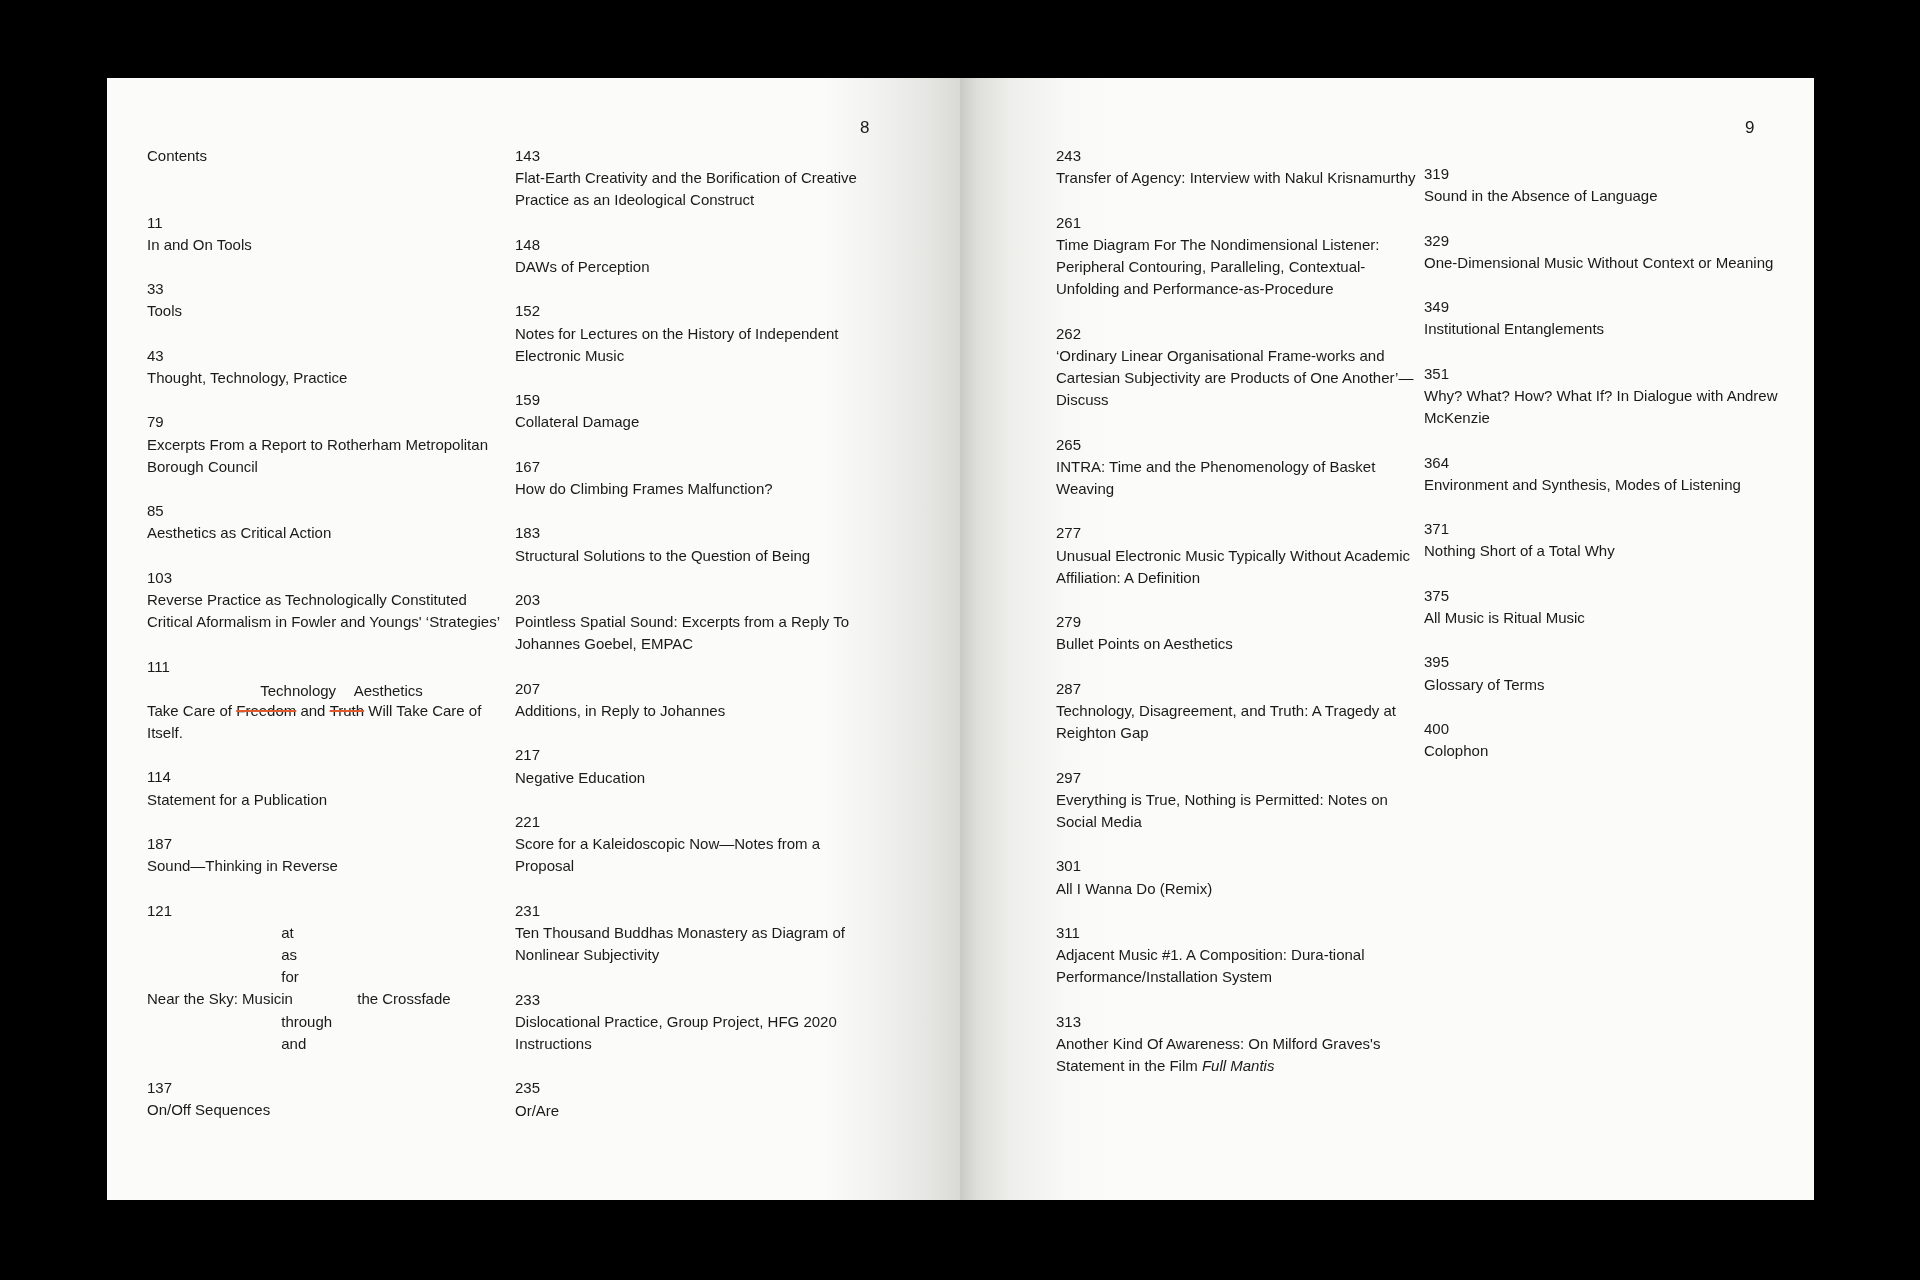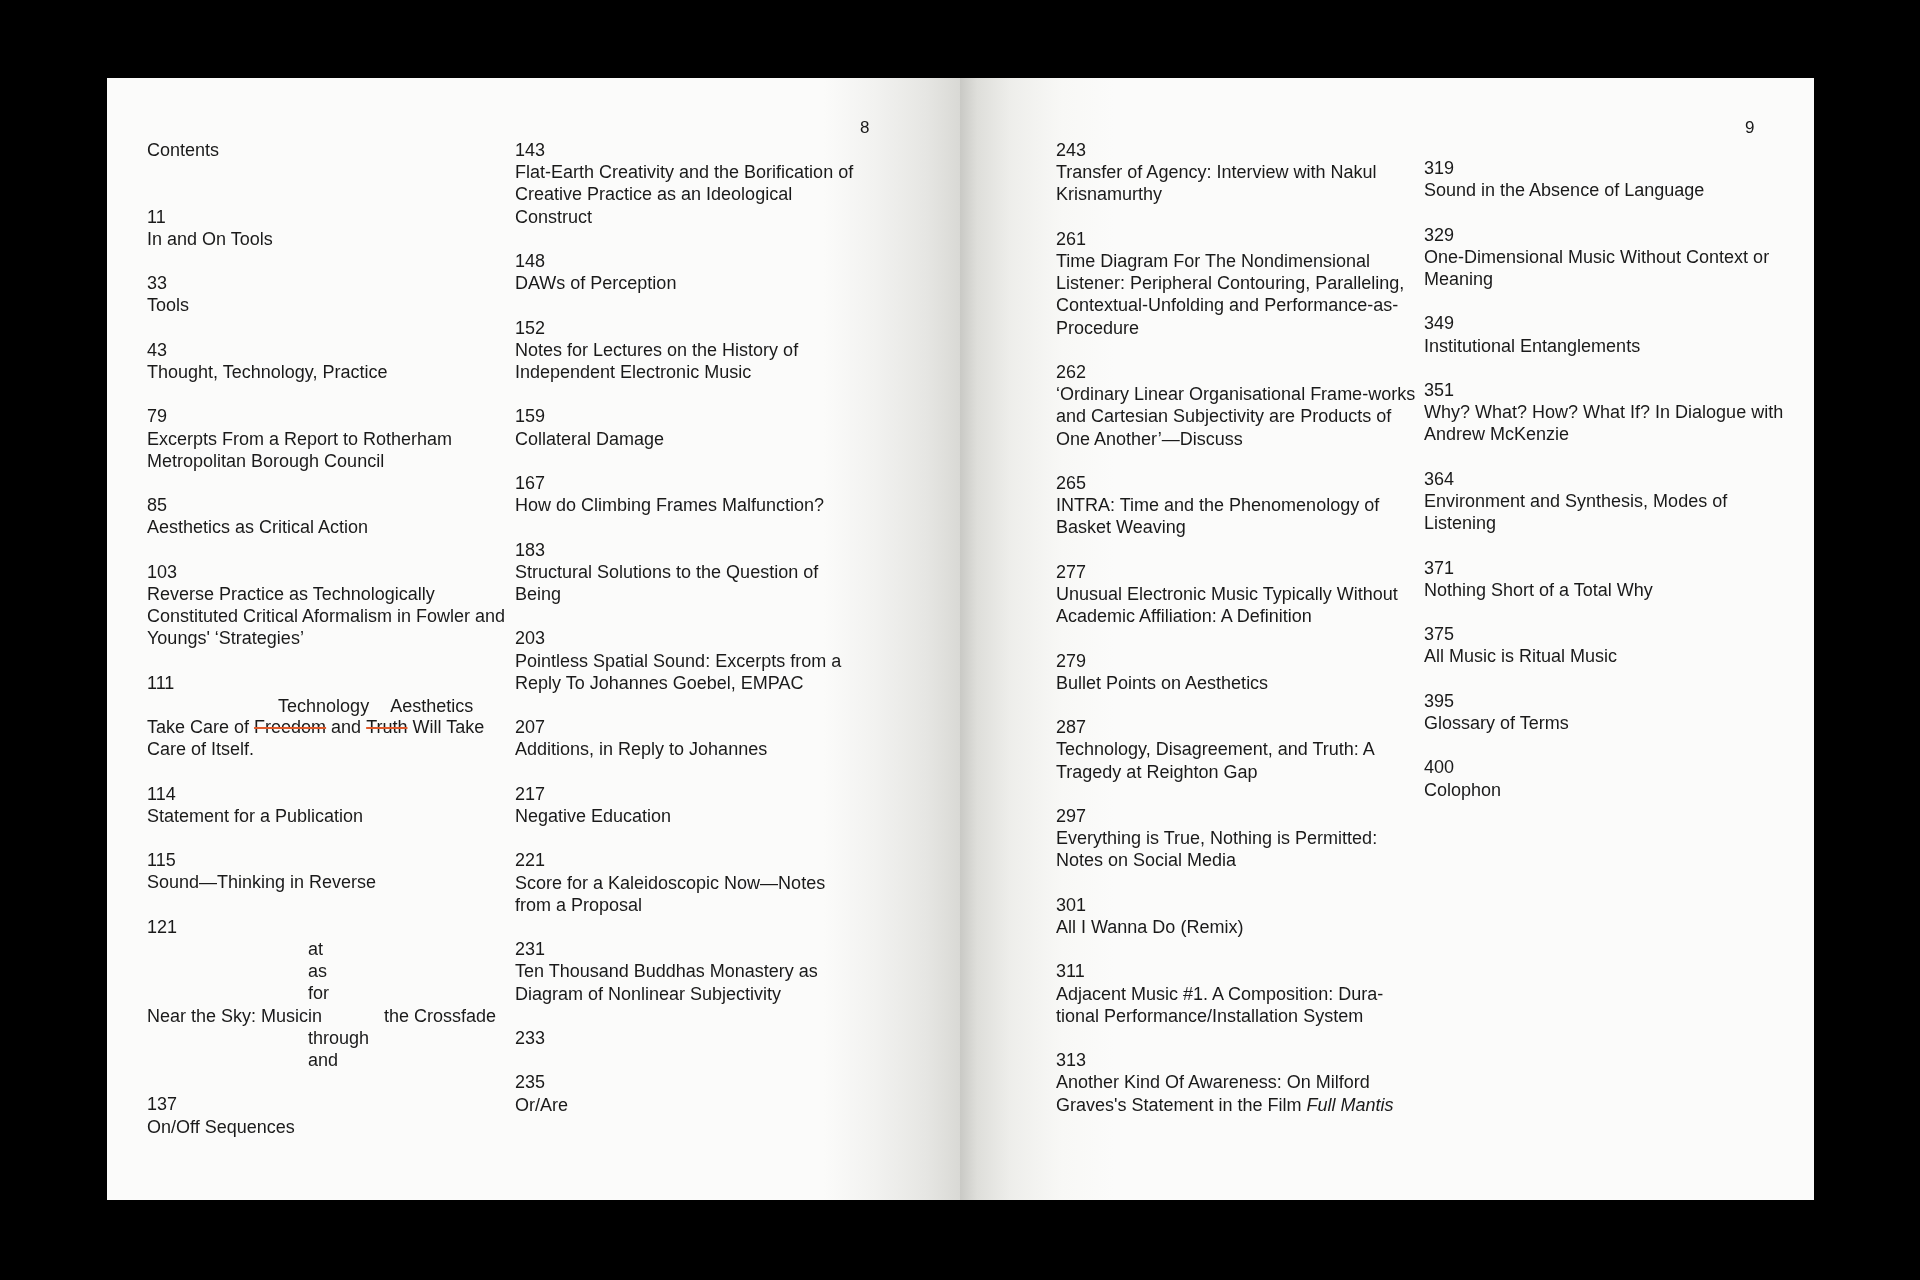--- a/index.html
+++ b/index.html
@@ -6,21 +6,21 @@
   body { width:1920px; height:1280px; position:relative; overflow:hidden;
          font-family:"Liberation Sans", "DejaVu Sans", sans-serif; color:#1a1a1a; }
   .spread { position:absolute; left:107px; top:78px; width:1707px; height:1122px; background:#fbfbfa; }
   .page { position:absolute; top:0; height:100%; }
   .page.left { left:0; width:853px;
     background:linear-gradient(to right,#fbfbfa 0%,#fbfbfa 84%,#f2f2f0 90%,#e6e6e3 96%,#d9d9d5 100%); }
   .page.right { left:853px; width:854px;
     background:linear-gradient(to right,#c9c9c5 0%,#dededa 2%,#eeeeeb 6%,#f8f8f6 12%,#fbfbfa 18%,#fbfbfa 100%); }
   .spine { position:absolute; left:853px; top:0; width:2px; height:100%; background:#bdbdb8; opacity:.6; }
   .folio { position:absolute; top:40px; font-size:17px; }
-  .col { position:absolute; top:61px; font-size:18px; line-height:22.2px; }
+  .col { position:absolute; top:67px; font-size:15px; line-height:22.2px; }
   .entry { margin-bottom:22.2px; }
   .entry .num, .entry .title { display:block; }
   .heading { margin-bottom:44.4px; }
   .strike { position:relative; }
   .strike .over { position:absolute; left:0; top:-22px; white-space:nowrap;margin-left:24px; }
   .strike .word { text-decoration:line-through; text-decoration-color:#e05a2b; text-decoration-thickness:1.5px;margin-top:20px; }
   .stack { display:inline-block; vertical-align:bottom; }
   .stack-line { display:block; }
   i { font-style:italic;text-align:center; }
 </style>
@@ -62,21 +62,21 @@
       <div class="entry">
         <span class="num">111</span>
         <span class="title" style="margin-top:22px;"><span>Take Care of </span><span class="strike"><span class="over">Technology</span><span class="word">Freedom</span></span><span> and </span><span class="strike"><span class="over">Aesthetics</span><span class="word">Truth</span></span><span> Will Take Care of Itself.</span></span>
       </div>
       <div id="l-col1b">
           <div class="entry">
             <span class="num">114</span>
             <span class="title">Statement for a Publication</span>
           </div>
           <div class="entry">
-            <span class="num">115</span>
+            <span class="num">187</span>
             <span class="title">Sound—Thinking in Reverse</span>
           </div>
         </div>
       <div class="entry">
         <span class="num">121</span>
         <span class="title" style="white-space:nowrap;"><span style="display:inline-block; vertical-align:top; padding-top:66.6px;">Near the Sky: Music </span><span class="stack" id="stack121" style="vertical-align:top; width:76px;"><span class="stack-line">at</span><span class="stack-line">as</span><span class="stack-line">for</span><span class="stack-line">in</span><span class="stack-line">through</span><span class="stack-line">and</span></span><span style="display:inline-block; vertical-align:top; padding-top:66.6px;">the Crossfade</span></span>
       </div>
       <div id="l-col1c">
           <div class="entry">
             <span class="num">137</span>
@@ -126,20 +126,21 @@
           <div class="entry">
             <span class="num">221</span>
             <span class="title">Score for a Kaleidoscopic Now—Notes from a Proposal</span>
           </div>
           <div class="entry">
             <span class="num">231</span>
             <span class="title">Ten Thousand Buddhas Monastery as Diagram of Nonlinear Subjectivity</span>
           </div>
           <div class="entry">
             <span class="num">233</span>
+            <span class="title">Dislocational Practice, Group Project, HFG 2020 Instructions</span>
           </div>
           <div class="entry">
             <span class="num">235</span>
             <span class="title">Or/Are</span>
           </div>
         </div>
     </div>
   </div>
 
   <div class="spine"></div>

